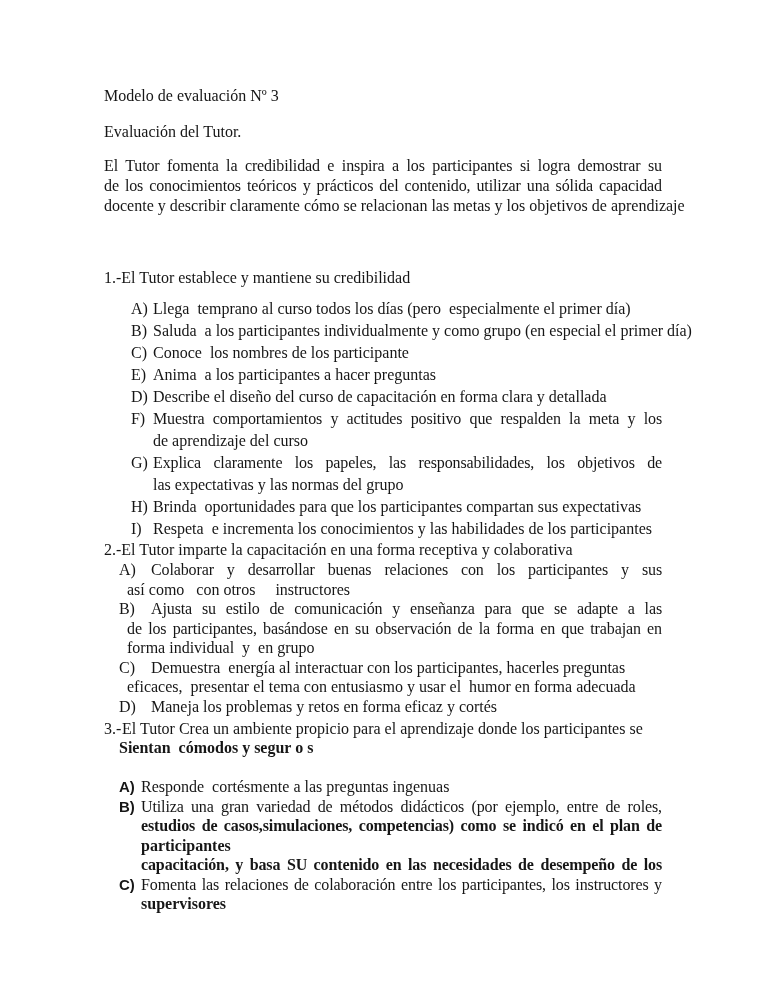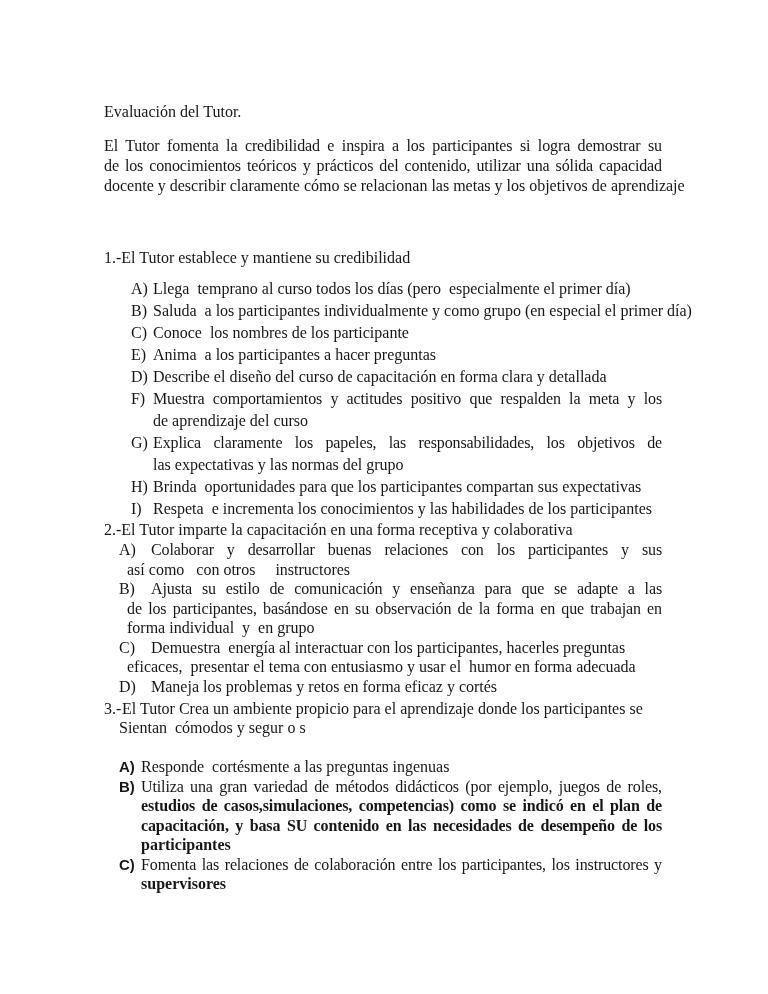--- a/index.html
+++ b/index.html
@@ -43,36 +43,37 @@
   .sec1 .cont { padding-left: 22px; }
 
   .sec2 .items { --lh: 19.5px; }
   .sec2 .item { margin-left: 15px; }
   .sec2 .letter { width: 32px; }
   .sec2 .cont { padding-left: 8px; }
 
   .sec3 { margin-top: 3px; }
   .h3 { --lh: 19px; margin-left: 0; }
   .h3 .num { width: 18px; }
-  .h3 .cont { padding-left: 15px; }
+  .h3 .cont { padding-left: 15px; font-weight: bold; }
   .sec3 .items { --lh: 19.5px; margin-top: 20px; }
   .sec3 .item { margin-left: 15px; }
   .sec3 .items .letter {
     width: 22px;
     font-family: "Liberation Sans", "DejaVu Sans", sans-serif;
     font-weight: 700;
     font-size: 15px;
   }
   .sec3 .items .cont { padding-left: 22px; font-weight: bold; }
 </style>
 </head>
 <body>
 
 <div class="doc">
 
+  <div class="line title">Modelo de evaluación Nº 3</div>
 
   <div class="line subtitle">Evaluación del Tutor.</div>
 
   <div class="para intro">
       <div class="line j"> El Tutor  fomenta la credibilidad e inspira a los participantes si logra demostrar su dominio</div>
       <div class="line j">de los conocimientos teóricos y prácticos del contenido, utilizar una sólida capacidad</div>
       <div class="line">docente y describir claramente cómo se relacionan las metas y los objetivos de aprendizaje</div>
     </div>
 
   <section class="sec sec1">
@@ -135,24 +136,24 @@
   <section class="sec sec3">
     <div class="h3">
       <div class="line"><span class="letter num">3.-</span><span>El Tutor Crea un ambiente propicio para el aprendizaje donde los participantes se</span></div>
       <div class="line cont">Sientan  cómodos y segur o s</div>
     </div>
     <div class="items">
         <div class="item">
           <div class="line"><span class="letter">A)</span><span>Responde  cortésmente a las preguntas ingenuas</span></div>
         </div>
         <div class="item">
-          <div class="line j"><span class="letter">B)</span><span>Utiliza  una gran variedad de métodos didácticos (por ejemplo, juegos de roles,</span></div>
+          <div class="line j"><span class="letter">B)</span><span>Utiliza  una gran variedad de métodos didácticos (por ejemplo, entre de roles,</span></div>
           <div class="line j cont">estudios de casos,simulaciones, competencias) como se indicó en el plan de</div>
+          <div class="line cont">participantes</div>
           <div class="line j cont">capacitación, y basa SU contenido en las necesidades de desempeño de los</div>
-          <div class="line cont">participantes</div>
         </div>
         <div class="item">
           <div class="line j"><span class="letter">C)</span><span>Fomenta las relaciones de colaboración entre los participantes, los instructores y los</span></div>
           <div class="line cont">supervisores</div>
         </div>
       </div>
   </section>
 
 </div>
 

